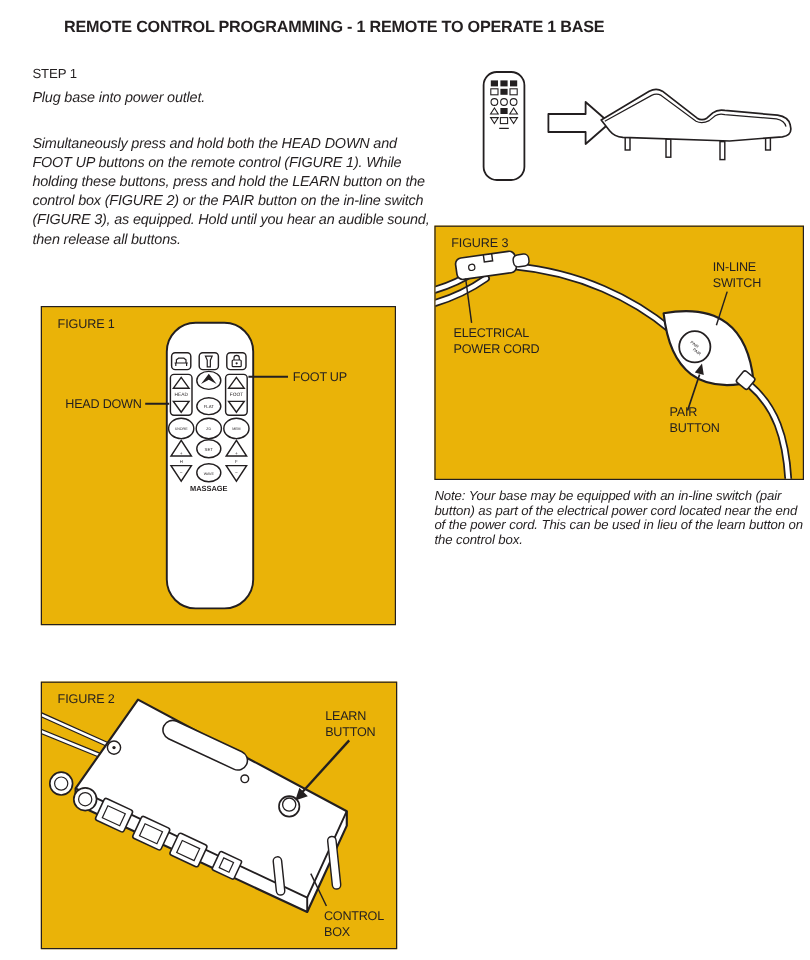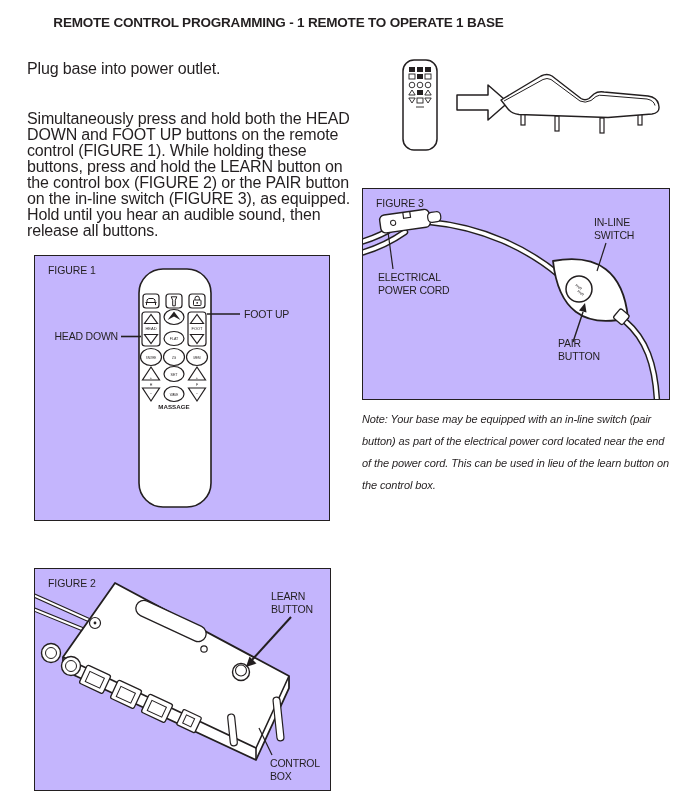--- a/index.html
+++ b/index.html
@@ -7,42 +7,43 @@
     width:675px;height:800px;position:relative;background:#ffffff;
     font-family:"Liberation Sans",sans-serif;color:#231f20;overflow:hidden;
   }
   .abs{position:absolute;}
   .title{
     top:15px;left:0;width:557px;text-align:center;
     font-size:13.5px;font-weight:bold;letter-spacing:-0.2px;
   }
   .step{width:335px;}
   .step-heading{margin:0;font-size:11px;letter-spacing:-0.1px;}
-  .step-body{margin:5px 0 0 0;font-size:16px;line-height:16px;letter-spacing:-0.15px;}
-  .note{font-style:italic;font-size:11px;line-height:22px;letter-spacing:-0.1px;margin:0;}
-  .fig-box{border:1.6px solid #231f20;background:#c4b5fd;text-align:center;}
+  .step-body{margin:5px 0 0 0;font-size:12px;line-height:16px;letter-spacing:-0.15px;font-style:italic;}
+  .note{font-style:italic;font-size:11px;line-height:12px;letter-spacing:-0.1px;margin:0;}
+  .fig-box{border:1.6px solid #231f20;background:#eab308;text-align:center;}
   .fig-label{position:absolute;left:13px;top:8px;font-size:10.5px;letter-spacing:-0.1px;}
   .fig-box svg, .gfx svg{position:absolute;left:0;top:0;}
   svg text{fill:#231f20;font-family:"Liberation Sans",sans-serif;}
   .co{font-size:10.5px;letter-spacing:-0.2px;}
   .rs{font-size:10px;text-anchor:middle;}
   .ln{stroke:#231f20;fill:none;}
   .shape{stroke:#231f20;fill:#ffffff;}
   .inkfill{fill:#231f20;stroke:none;}
   .tube-o{fill:none;stroke:#231f20;stroke-width:6.5;stroke-linecap:round;}
   .tube-i{fill:none;stroke:#ffffff;stroke-width:3.6;stroke-linecap:round;}
   .wire-o{fill:none;stroke:#231f20;stroke-width:4.2;stroke-linecap:round;}
   .wire-i{fill:none;stroke:#ffffff;stroke-width:2.2;stroke-linecap:round;}
 </style>
 </head>
 <body>
 
 <div class="abs title">REMOTE CONTROL PROGRAMMING - 1 REMOTE TO OPERATE 1 BASE</div>
 
 <section class="abs step" style="left:27px;top:56px;">
+  <p class="step-heading">STEP 1</p>
   <p class="step-body">Plug base into power outlet.</p>
 </section>
 
 <section class="abs step" style="left:27px;top:106px;">
   <p class="step-body">Simultaneously press and hold both the HEAD DOWN and FOOT UP buttons on the remote control (FIGURE 1). While holding these buttons, press and hold the LEARN button on the control box (FIGURE 2) or the PAIR button on the in-line switch (FIGURE 3), as equipped. Hold until you hear an audible sound, then release all buttons.</p>
 </section>
 
 <div class="abs gfx" style="left:395px;top:52px;width:275px;height:112px;">
   <svg width="275" height="112" viewBox="0 0 275 112">
 

